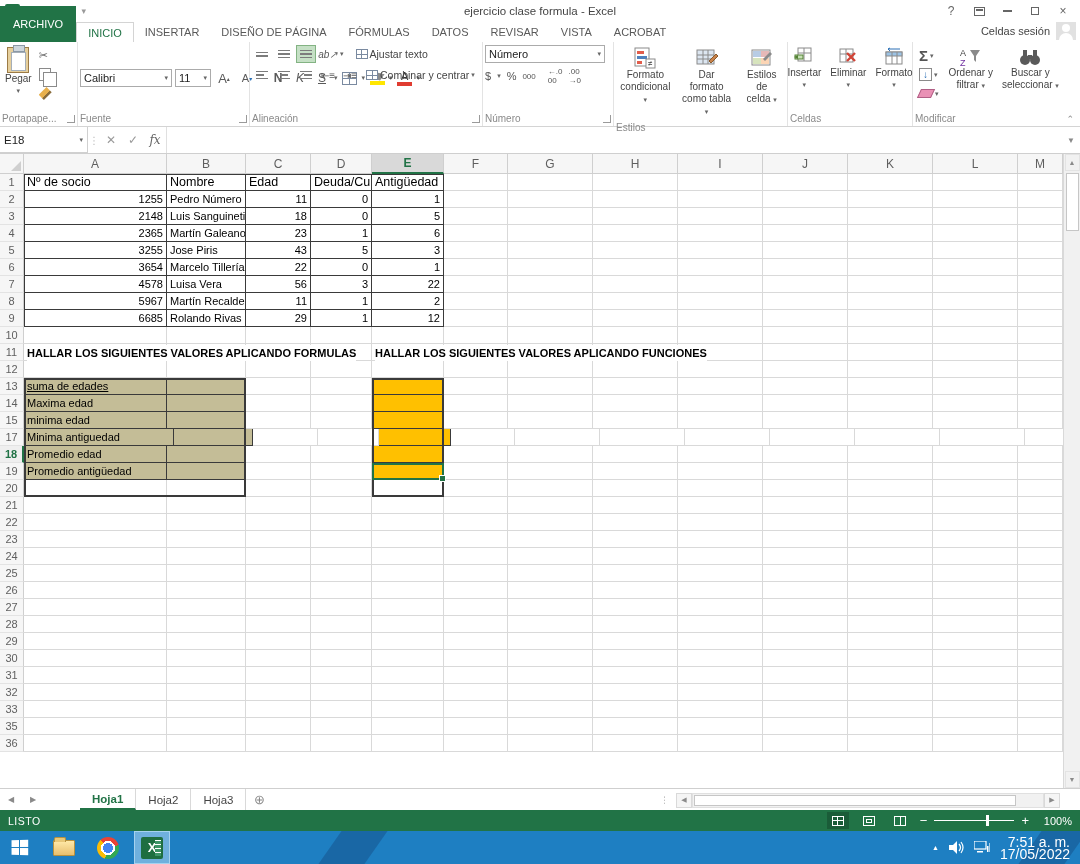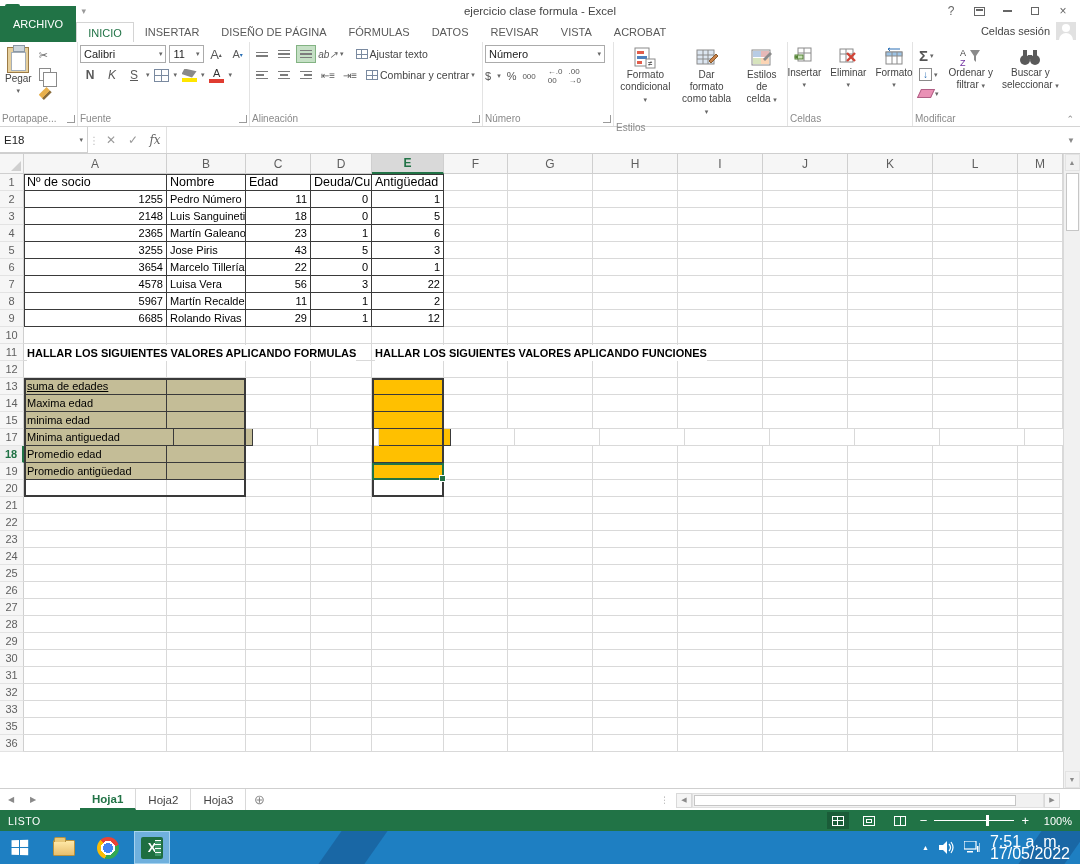--- a/index.html
+++ b/index.html
@@ -140,21 +140,21 @@
 .folder{width:22px;height:16px;background:linear-gradient(#ffe9a8,#e8bf6e);border:1px solid #b8923e;border-radius:1px;position:relative}
 .folder:before{content:"";position:absolute;top:-4px;left:0;width:10px;height:4px;background:#e8c879;border:1px solid #b8923e;border-bottom:none;border-radius:2px 2px 0 0}
 .chrome{width:22px;height:22px;border-radius:50%;background:
  radial-gradient(circle at 50% 50%,#4285f4 0 5px,#fff 5px 7px,transparent 7px),
  conic-gradient(from -45deg,#ea4335 0 120deg,#34a853 120deg 240deg,#fbbc05 240deg 360deg)}
 .xlbig{width:22px;height:22px;background:#1e6e41;border-radius:2px;color:#fff;font-weight:bold;font-size:13px;display:flex;align-items:center;justify-content:center;position:relative}
 .xlbig:after{content:"";position:absolute;right:2px;top:3px;bottom:3px;width:6px;background:
  repeating-linear-gradient(#fff 0 1px,transparent 1px 4px),#3d9467}
 .tray{position:absolute;right:0;top:0;height:33px;display:flex;align-items:center;gap:10px;padding-right:10px;color:#fff}
 .tray-chev{font-size:7px}
-.clock{text-align:left;font-size:16px;line-height:12px}
+.clock{text-align:right;font-size:14px;line-height:12px}
 </style>
 </head>
 <body>
 
 <div id="app">
 
   <div class="titlebar">
     <div class="qat">
       <span class="xl-logo">X</span>
       <span class="qat-btn">🖫</span>
@@ -212,21 +212,21 @@
           <div class="minibtn">
               <span class="brush-ico"></span>
             </div>
         </div>
       </div>
       <div class="rg-label">Portapape...</div>
       <span class="launcher"></span>
     </div>
 
     <div class="rgroup" style="width:172px">
-      <div class="rg-body" style="flex-direction:column;gap:3px">
+      <div class="rg-body" style="flex-direction:row;gap:11px">
         <div style="display:flex;gap:3px;align-items:center">
           <div class="combo" style="width:92px">
               <span>Calibri</span>
               <span class="arrow">▾</span>
             </div>
           <div class="combo" style="width:36px">
               <span>11</span>
               <span class="arrow">▾</span>
             </div>
           <span class="iconbtn" style="font-size:13px">A<sup style="font-size:6px">▴</sup></span>

